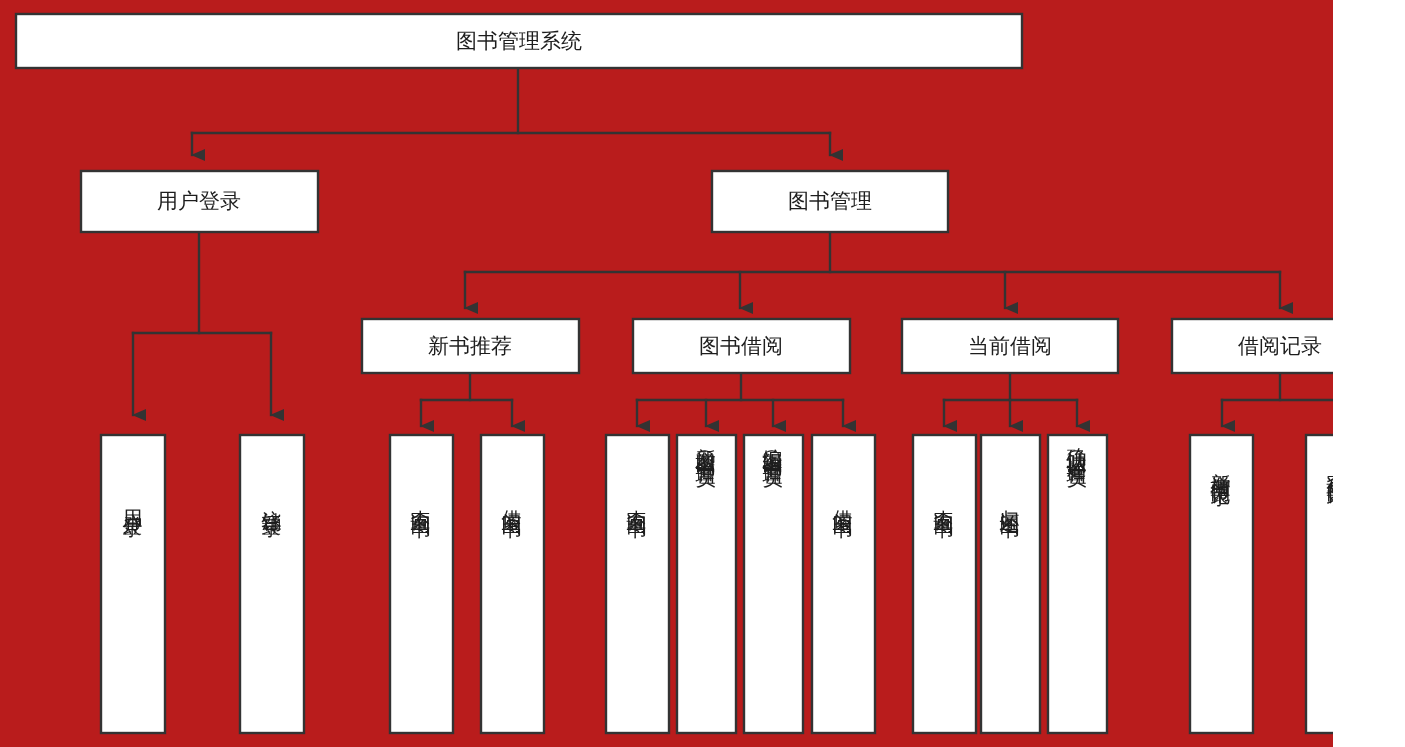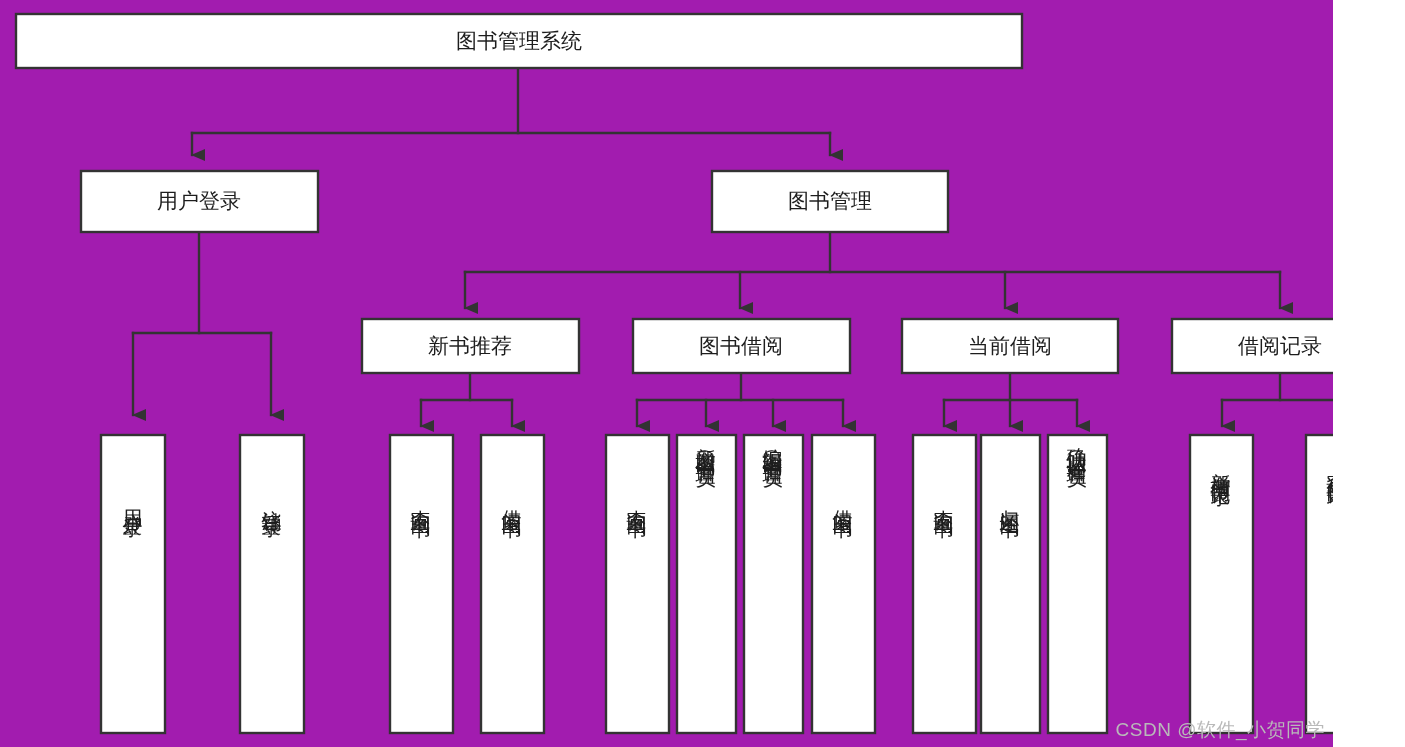--- a/index.html
+++ b/index.html
@@ -7,21 +7,21 @@
     padding: 0;
     background: #ffffff;
   }
   body {
     font-family: "Liberation Sans", "DejaVu Sans", sans-serif;
   }
   #stage {
     position: relative;
     width: 1333px;
     height: 747px;
-    background: #a21caf;
+    background: #b91c1c;
     overflow: hidden;
   }
   #diagram-svg {
     position: absolute;
     left: 0;
     top: 0;
     width: 1405px;
     height: 747px;
   }
   .node-box {
@@ -215,14 +215,13 @@
       <rect class="node-box" x="1190" y="435" width="63" height="298"></rect>
       <text class="node-label-v" x="1221" y="466">新增借阅记录</text>
     </g>
 
     <g>
       <rect class="node-box" x="1306" y="435" width="63" height="298"></rect>
       <text class="node-label-v" x="1337" y="466">查询借阅记录</text>
     </g>
   </svg>
 
-  <div class="watermark">CSDN @软件_小贺同学</div>
 </div>
 
 </body></html>

